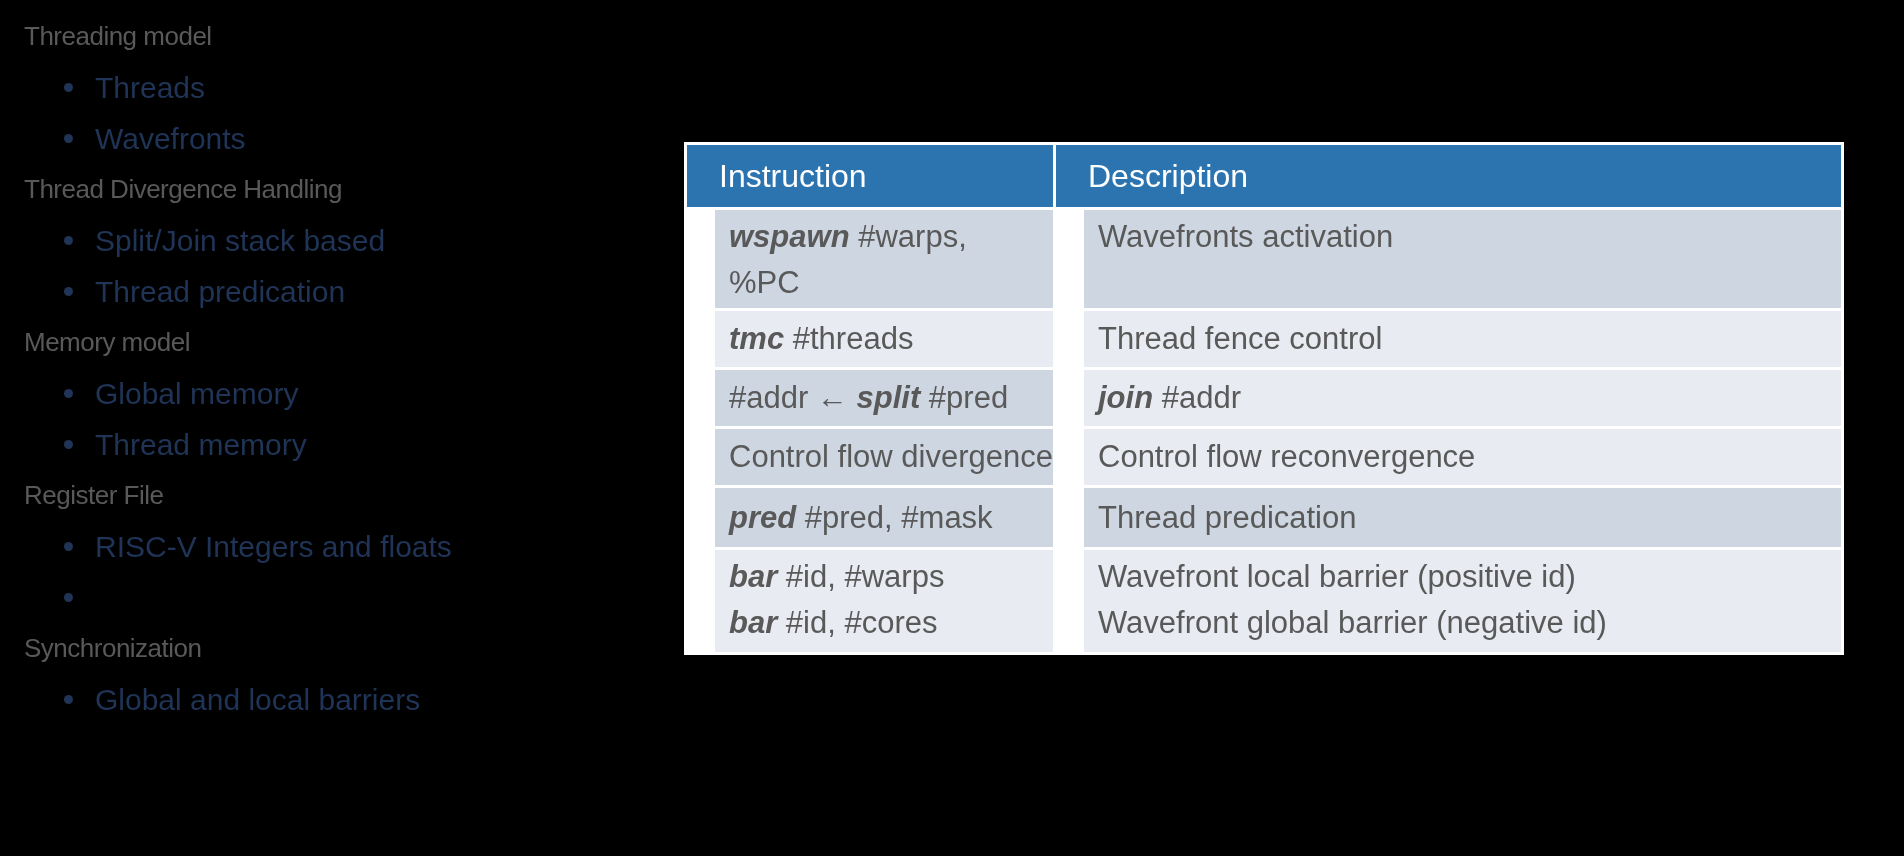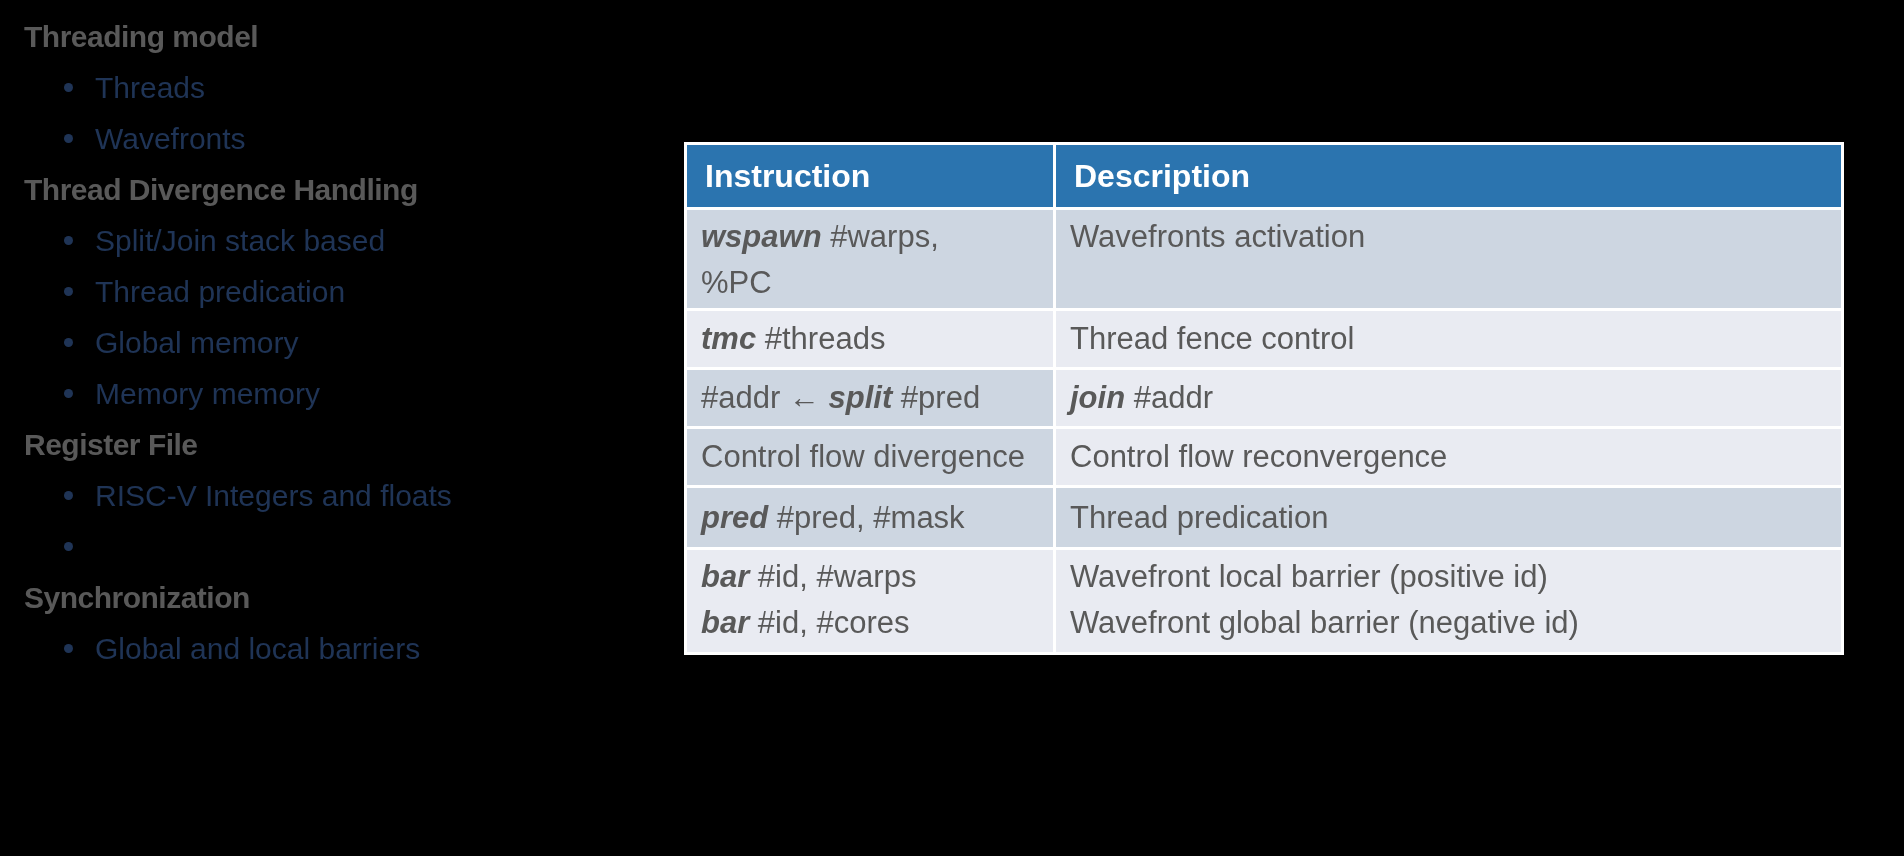--- a/index.html
+++ b/index.html
@@ -6,43 +6,43 @@
   body{
     width:1904px;height:856px;
     background:#000000;
     font-family:"Liberation Sans", sans-serif;
     overflow:hidden;
     position:relative;
   }
   
   .outline{position:absolute;left:24px;top:11px;width:640px;}
   .line{height:51px;display:flex;align-items:center;white-space:nowrap;}
-  .line.heading{font-size:30px;color:var(--heading-color);letter-spacing:-0.5px;font-weight:bold;}
+  .line.heading{font-size:26px;color:var(--heading-color);letter-spacing:-0.5px;}
   .line.bullet{padding-left:40px;font-size:30px;color:var(--item-color);}
   .dot{width:9px;height:9px;border-radius:50%;background:var(--item-color);margin-right:22px;flex:none;}
   
   .table-wrap{
     position:absolute;left:684px;top:142px;width:1160px;
     background:var(--grid-color);padding:3px;box-sizing:border-box;
   }
   .tgrid{
     display:grid;
     grid-template-columns:366px 1fr;
     grid-template-rows:62px 98px 56px 56px 56px 59px 102px;
     gap:3px;
   }
   .hcell{
     background:var(--header-bg);color:var(--header-text);
-    font-weight:700;font-size:32px;
-    display:flex;align-items:center;padding-left:18px;
+    font-weight:400;font-size:32px;
+    display:flex;align-items:center;padding-left:32px;
   }
   .cell{
     font-size:31px;color:var(--body-text);
     display:flex;flex-direction:column;justify-content:center;
-    padding:0 8px 0 14px;line-height:46px;overflow:hidden;
+    padding:0 8px 0 14px;line-height:46px;overflow:hidden;margin-left:28px;
   }
   .cell.dark{background:var(--row-dark);}
   .cell.light{background:var(--row-light);}
   .cell.top{justify-content:flex-start;padding-top:4px;}
   .mn{font-weight:700;font-style:italic;}
   .cline{white-space:nowrap;}
 </style>
 </head>
 <body style="background: rgb(0, 0, 0);">
 
@@ -58,27 +58,28 @@
     </div>
     <div class="line heading">Thread Divergence Handling</div>
     <div class="line bullet">
       <span class="dot"></span>
       <span class="btext">Split/Join stack based</span>
     </div>
     <div class="line bullet">
       <span class="dot"></span>
       <span class="btext">Thread predication</span>
     </div>
+    <div class="line heading">Memory model</div>
     <div class="line bullet">
       <span class="dot"></span>
       <span class="btext">Global memory</span>
     </div>
     <div class="line bullet">
       <span class="dot"></span>
-      <span class="btext">Memory memory</span>
+      <span class="btext">Thread memory</span>
     </div>
     <div class="line heading">Register File</div>
     <div class="line bullet">
       <span class="dot"></span>
       <span class="btext">RISC-V Integers and floats</span>
     </div>
     <div class="line bullet">
       <span class="dot"></span>
     </div>
     <div class="line heading">Synchronization</div>

